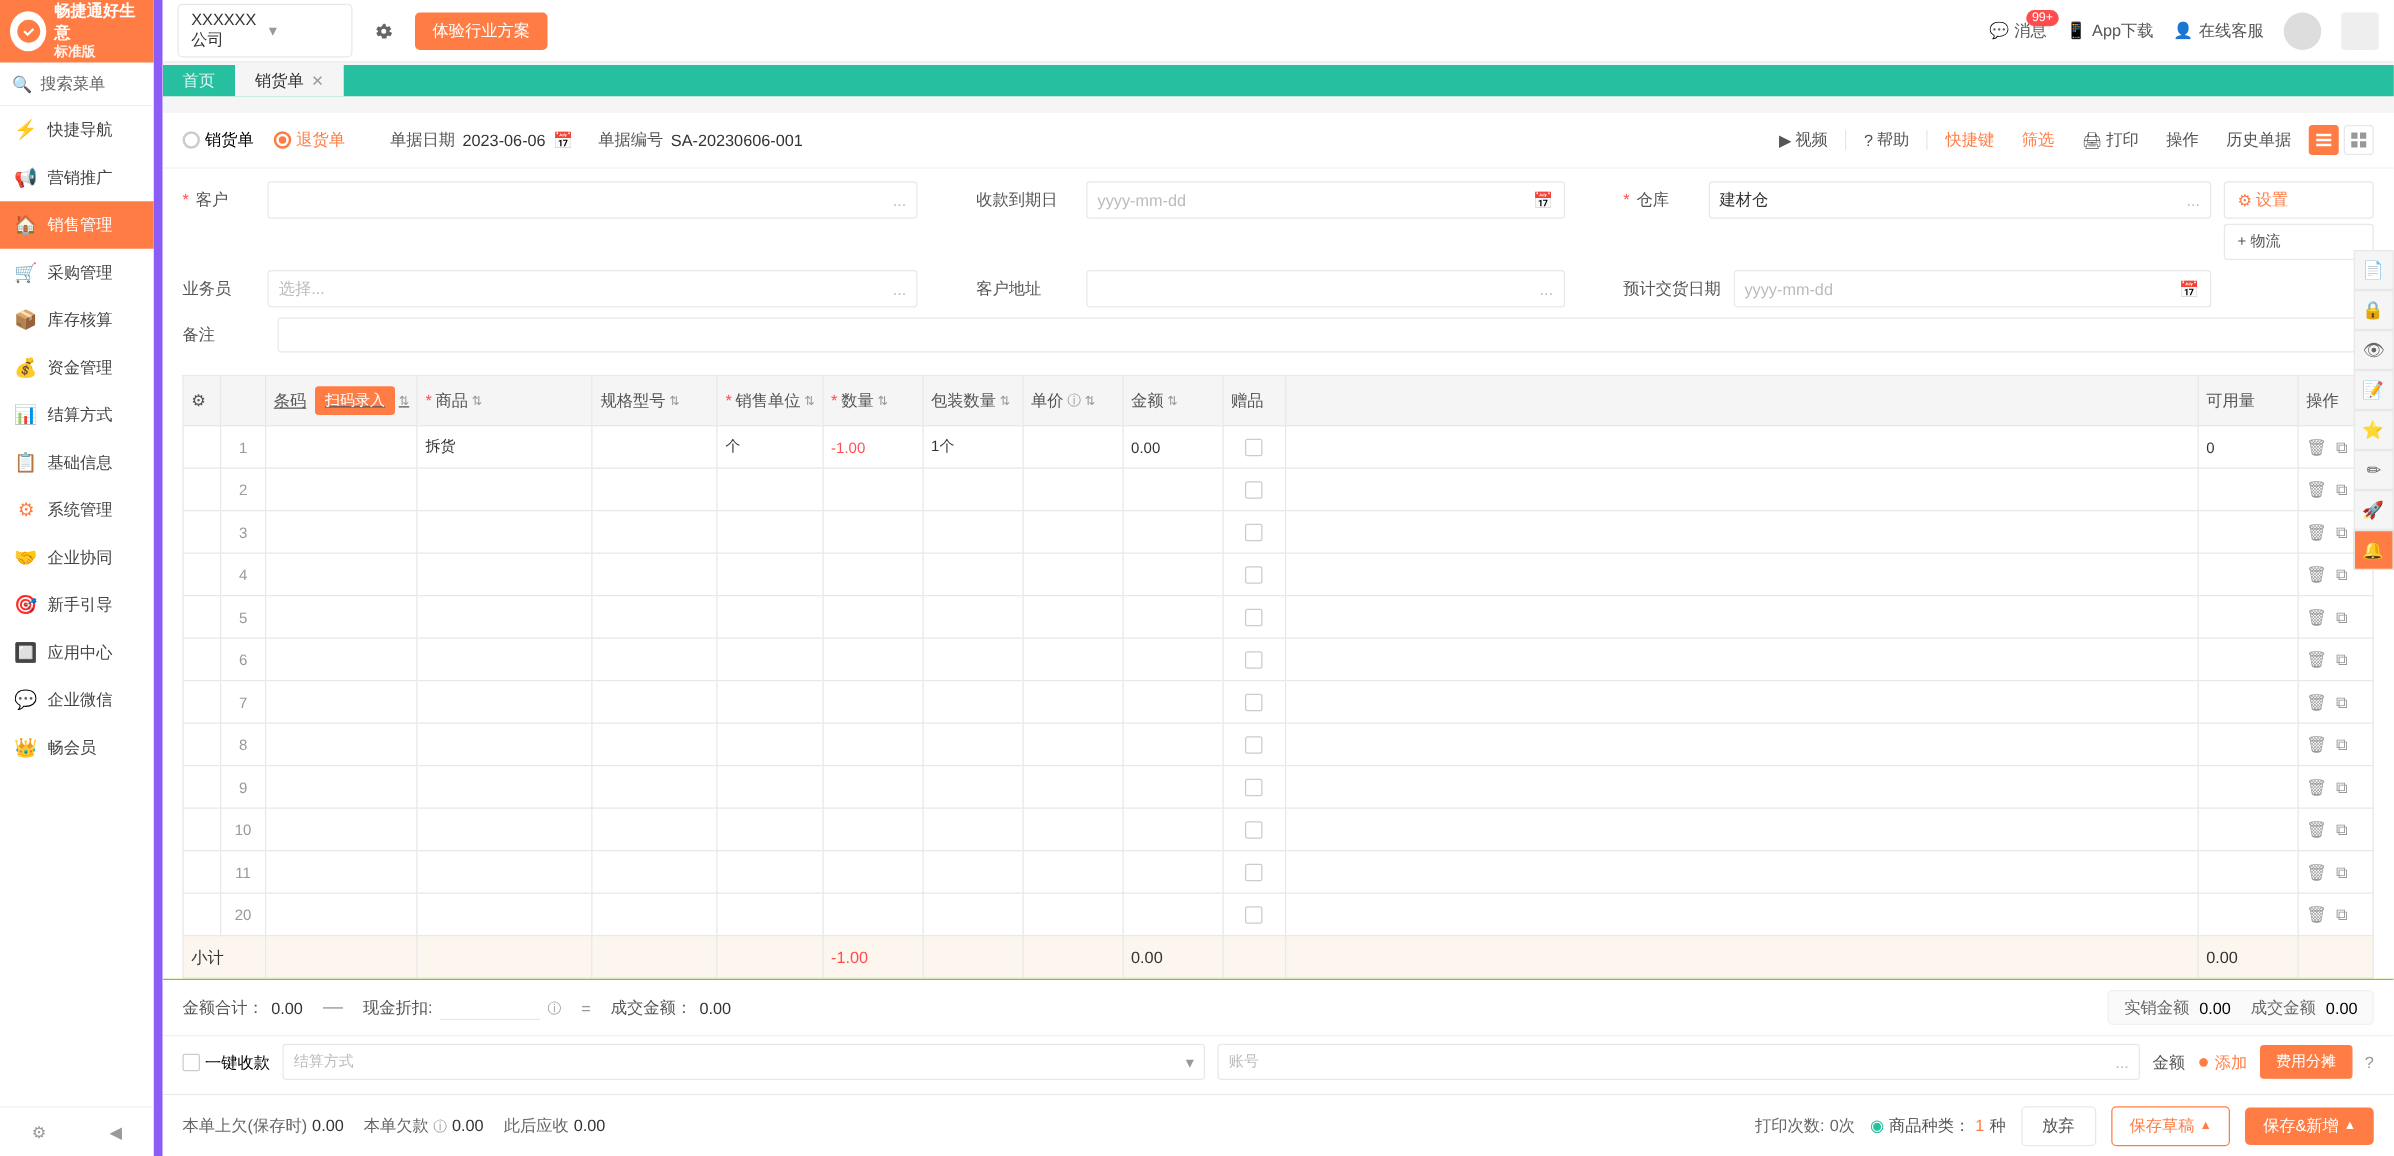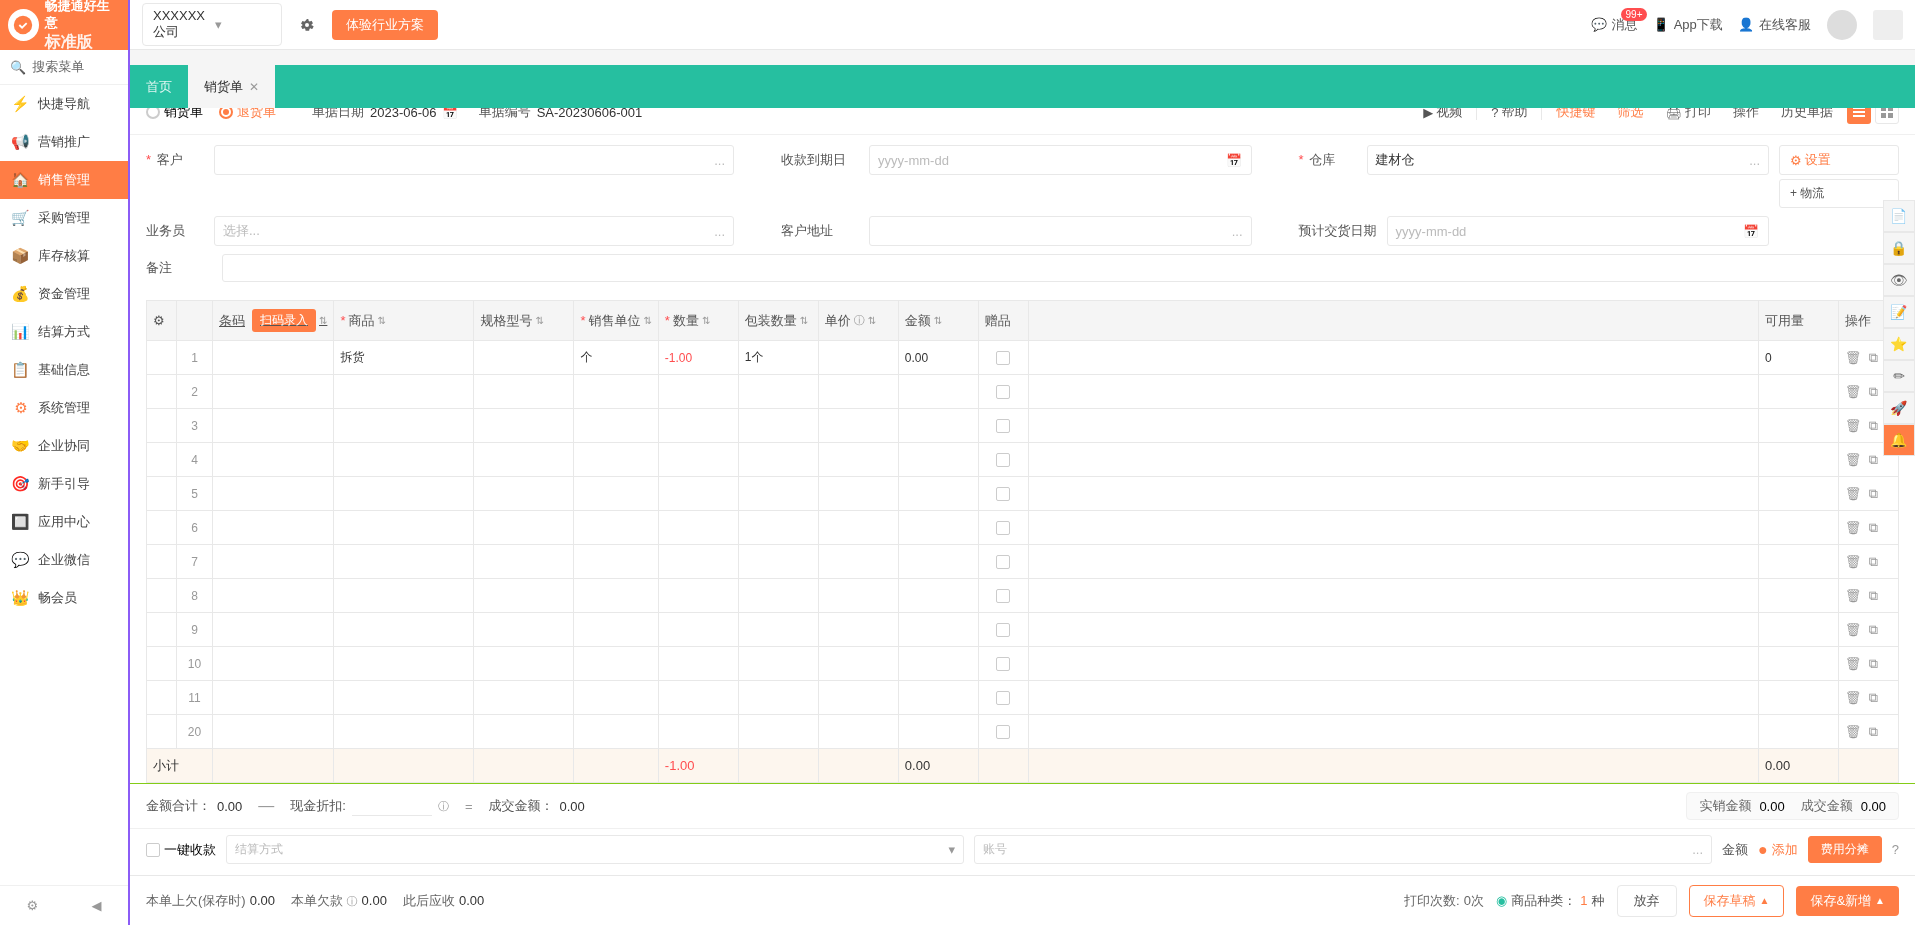--- a/index.html
+++ b/index.html
@@ -1,21 +1,21 @@
 <!DOCTYPE html>
 <html><head>
   <meta charset="utf-8">
   <style>
     * { box-sizing: border-box; margin: 0; padding: 0; font-family: 'Microsoft YaHei', Arial, sans-serif; font-size: 13px; }
     body { background: #f5f5f5; overflow: hidden; width: 1915px; height: 925px; }
 
     
     .sidebar {
       position: fixed; left: 0; top: 0; width: 130px; height: 925px;
-      background: #fff; border-right: 2px solid #8b5cf6; display: flex; flex-direction: column;
+      background: #fff; border-right: 7px solid #8b5cf6; display: flex; flex-direction: column;
       z-index: 100;
     }
     .sidebar-logo {
       background: #ff7d45; color: #fff; padding: 10px 8px; display: flex; align-items: center; gap: 6px;
       height: 50px; font-size: 12px; font-weight: bold;
     }
     .sidebar-logo-icon { width: 32px; height: 32px; background: #fff; border-radius: 50%; display: flex; align-items: center; justify-content: center; }
     .sidebar-logo-icon svg { width: 22px; height: 22px; }
     .sidebar-logo-text { line-height: 1.3; }
     .sidebar-search {
@@ -58,21 +58,21 @@
     .header-right-item { display: flex; align-items: center; gap: 4px; cursor: pointer; color: #555; position: relative; }
     .badge {
       position: absolute; top: -8px; right: -10px;
       background: #ff4d4f; color: #fff; border-radius: 10px;
       font-size: 10px; padding: 1px 5px; min-width: 18px; text-align: center;
     }
     .avatar { width: 30px; height: 30px; border-radius: 50%; background: #ddd; }
 
     
     .tabs {
-      position: fixed; left: 130px; top: 65px; right: 0; height: 43px;
+      position: fixed; left: 130px; top: 52px; right: 0; height: 25px;
       background: #26bfa0; display: flex; align-items: stretch; z-index: 98;
     }
     .tab {
       display: flex; align-items: center; padding: 0 16px; cursor: pointer;
       color: rgba(255,255,255,0.85); gap: 6px; font-size: 13px;
     }
     .tab.active { background: #f5f5f5; color: #333; }
     .tab-close { color: #999; font-size: 12px; cursor: pointer; }
 
     
@@ -232,21 +232,21 @@
 <div class="sidebar">
   <div class="sidebar-logo">
     <div class="sidebar-logo-icon">
       <svg viewBox="0 0 24 24" fill="#ff7d45">
           <circle cx="12" cy="12" r="10"></circle>
           <path d="M8 12l3 3 5-5" stroke="#fff" stroke-width="2" fill="none"></path>
         </svg>
     </div>
     <div class="sidebar-logo-text">
       <div>畅捷通好生意</div>
-      <div style="font-size:16px;opacity:0.9">标准版</div>
+      <div style="font-size:11px;opacity:0.9">标准版</div>
     </div>
   </div>
 
   <div class="sidebar-search">
     <span>🔍</span>
     <span>搜索菜单</span>
   </div>
 
   <div class="sidebar-item">
     <span class="sidebar-item-icon">⚡</span>

